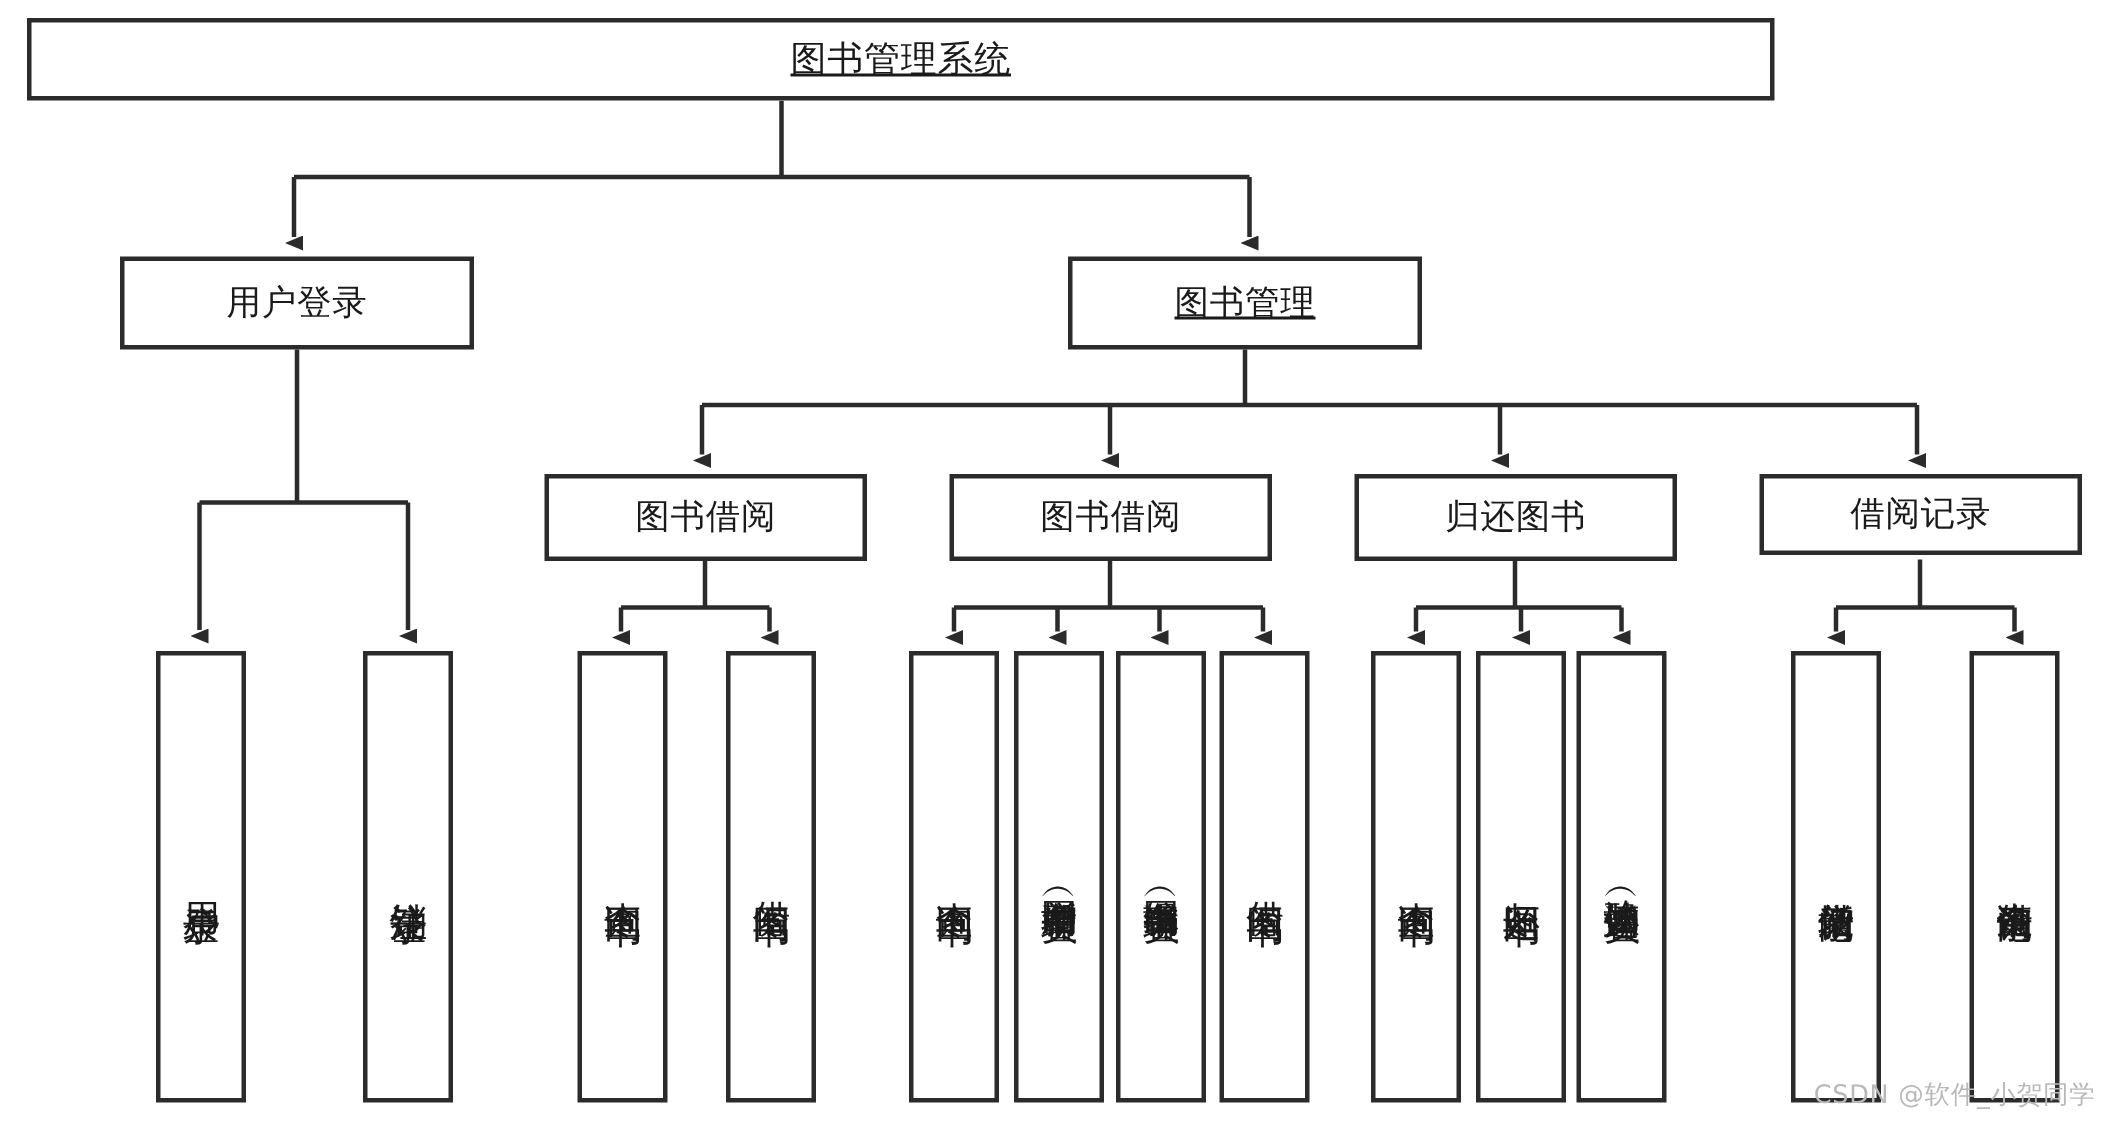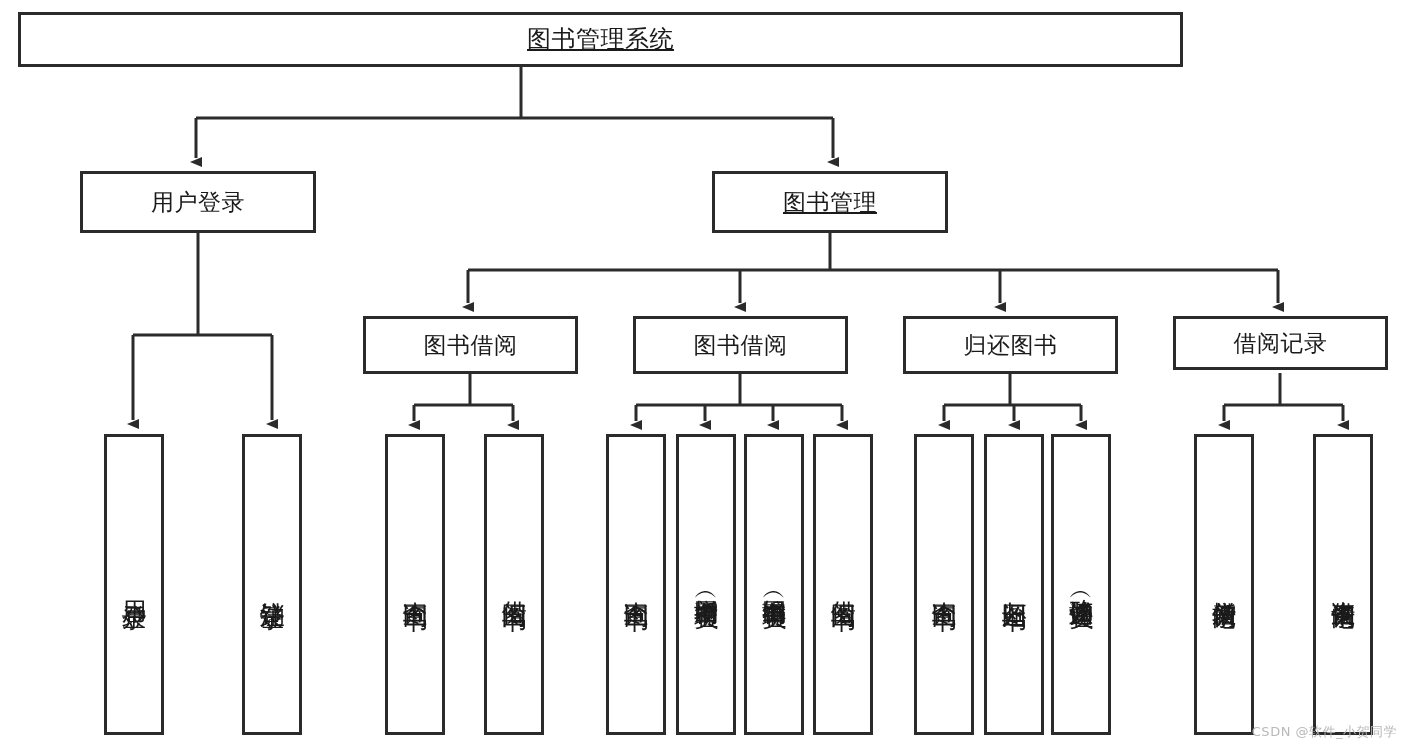--- a/index.html
+++ b/index.html
@@ -64,21 +64,21 @@
     text-align: center;
   }
   .node.v.tall .label {
     font-size: 24px;
     letter-spacing: 1px;
   }
   .watermark {
     position: absolute;
     right: 8px;
     bottom: 6px;
-    font-size: 13px;
+    font-size: 17px;
     color: #b9b9b9;
     letter-spacing: 0.5px;
     white-space: nowrap;
   }
 </style>
 </head>
 <body>
 
 <div id="canvas">
 

